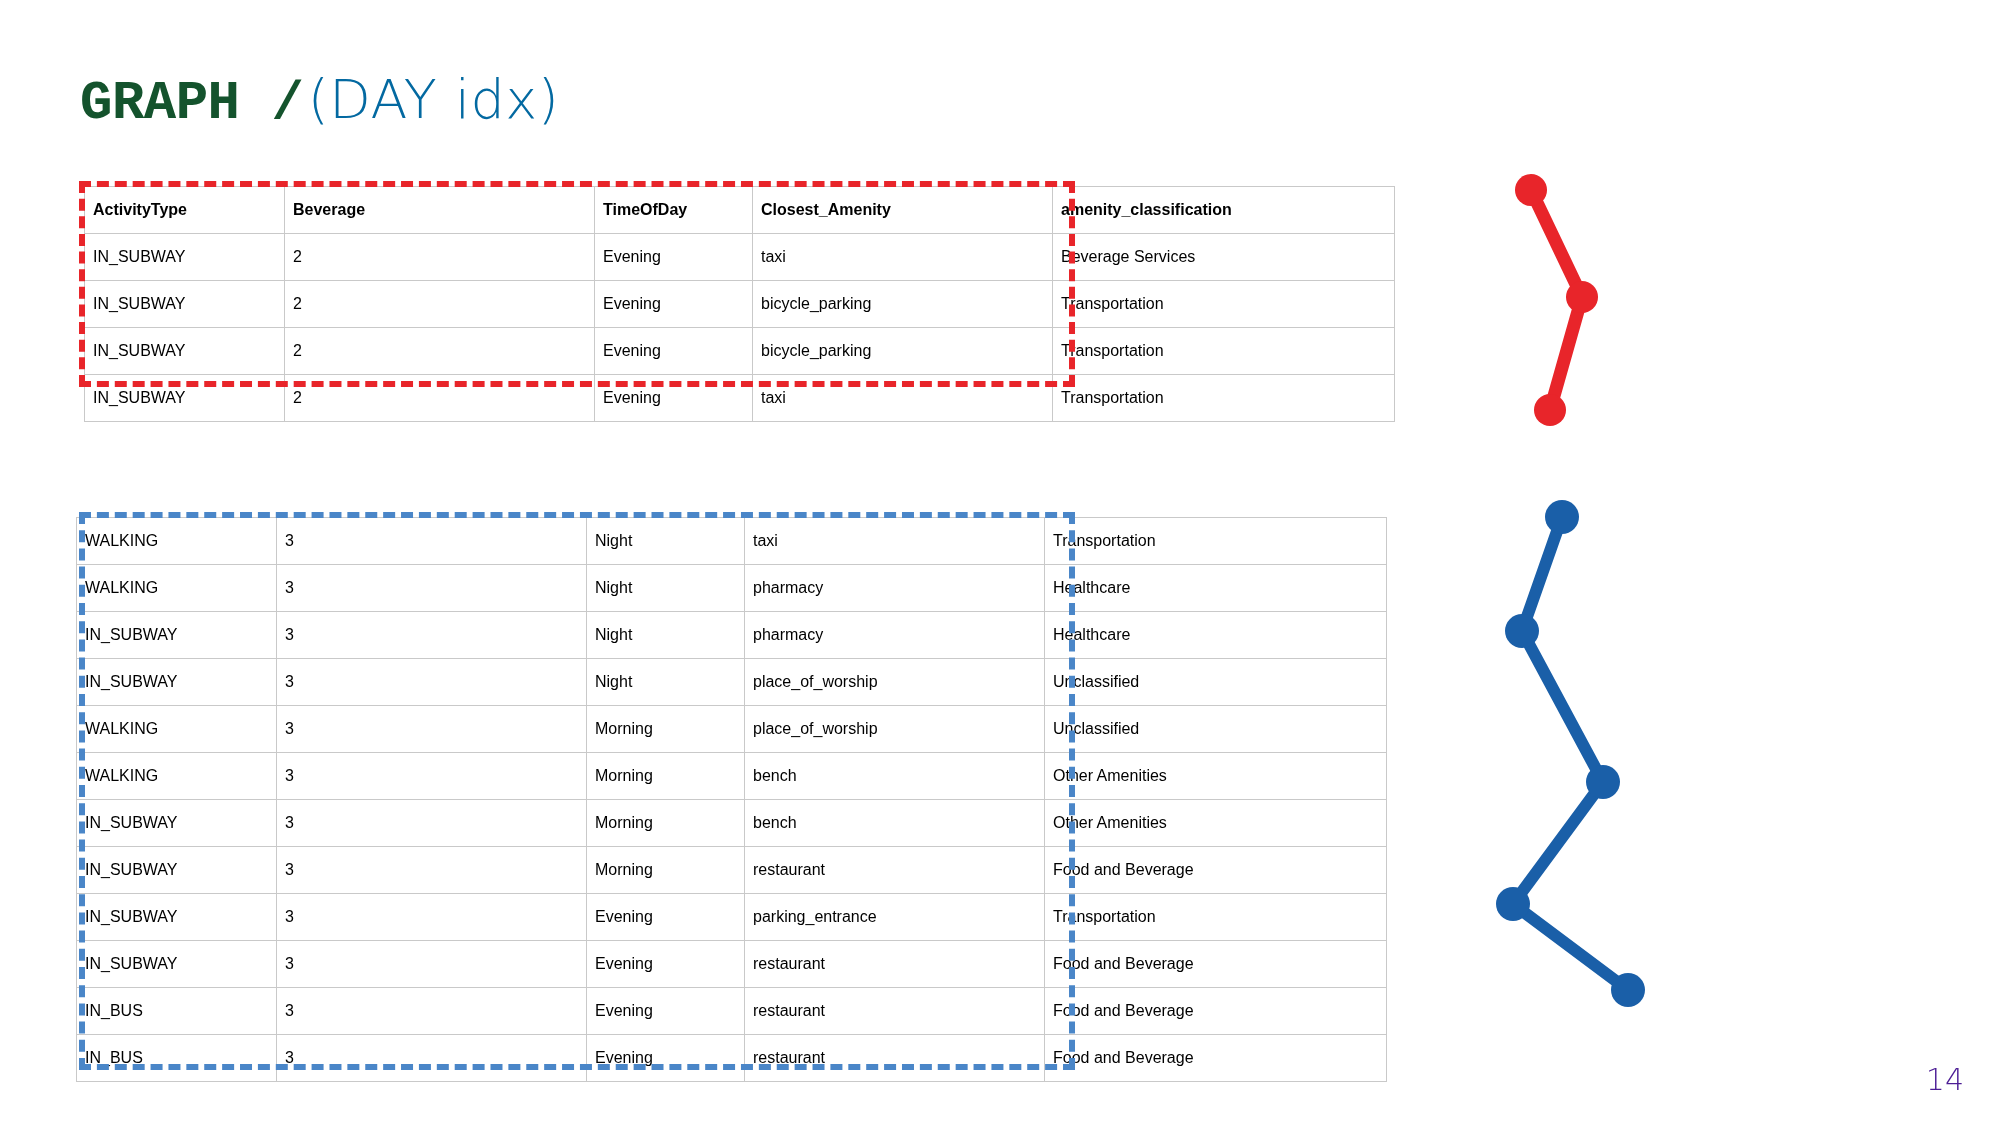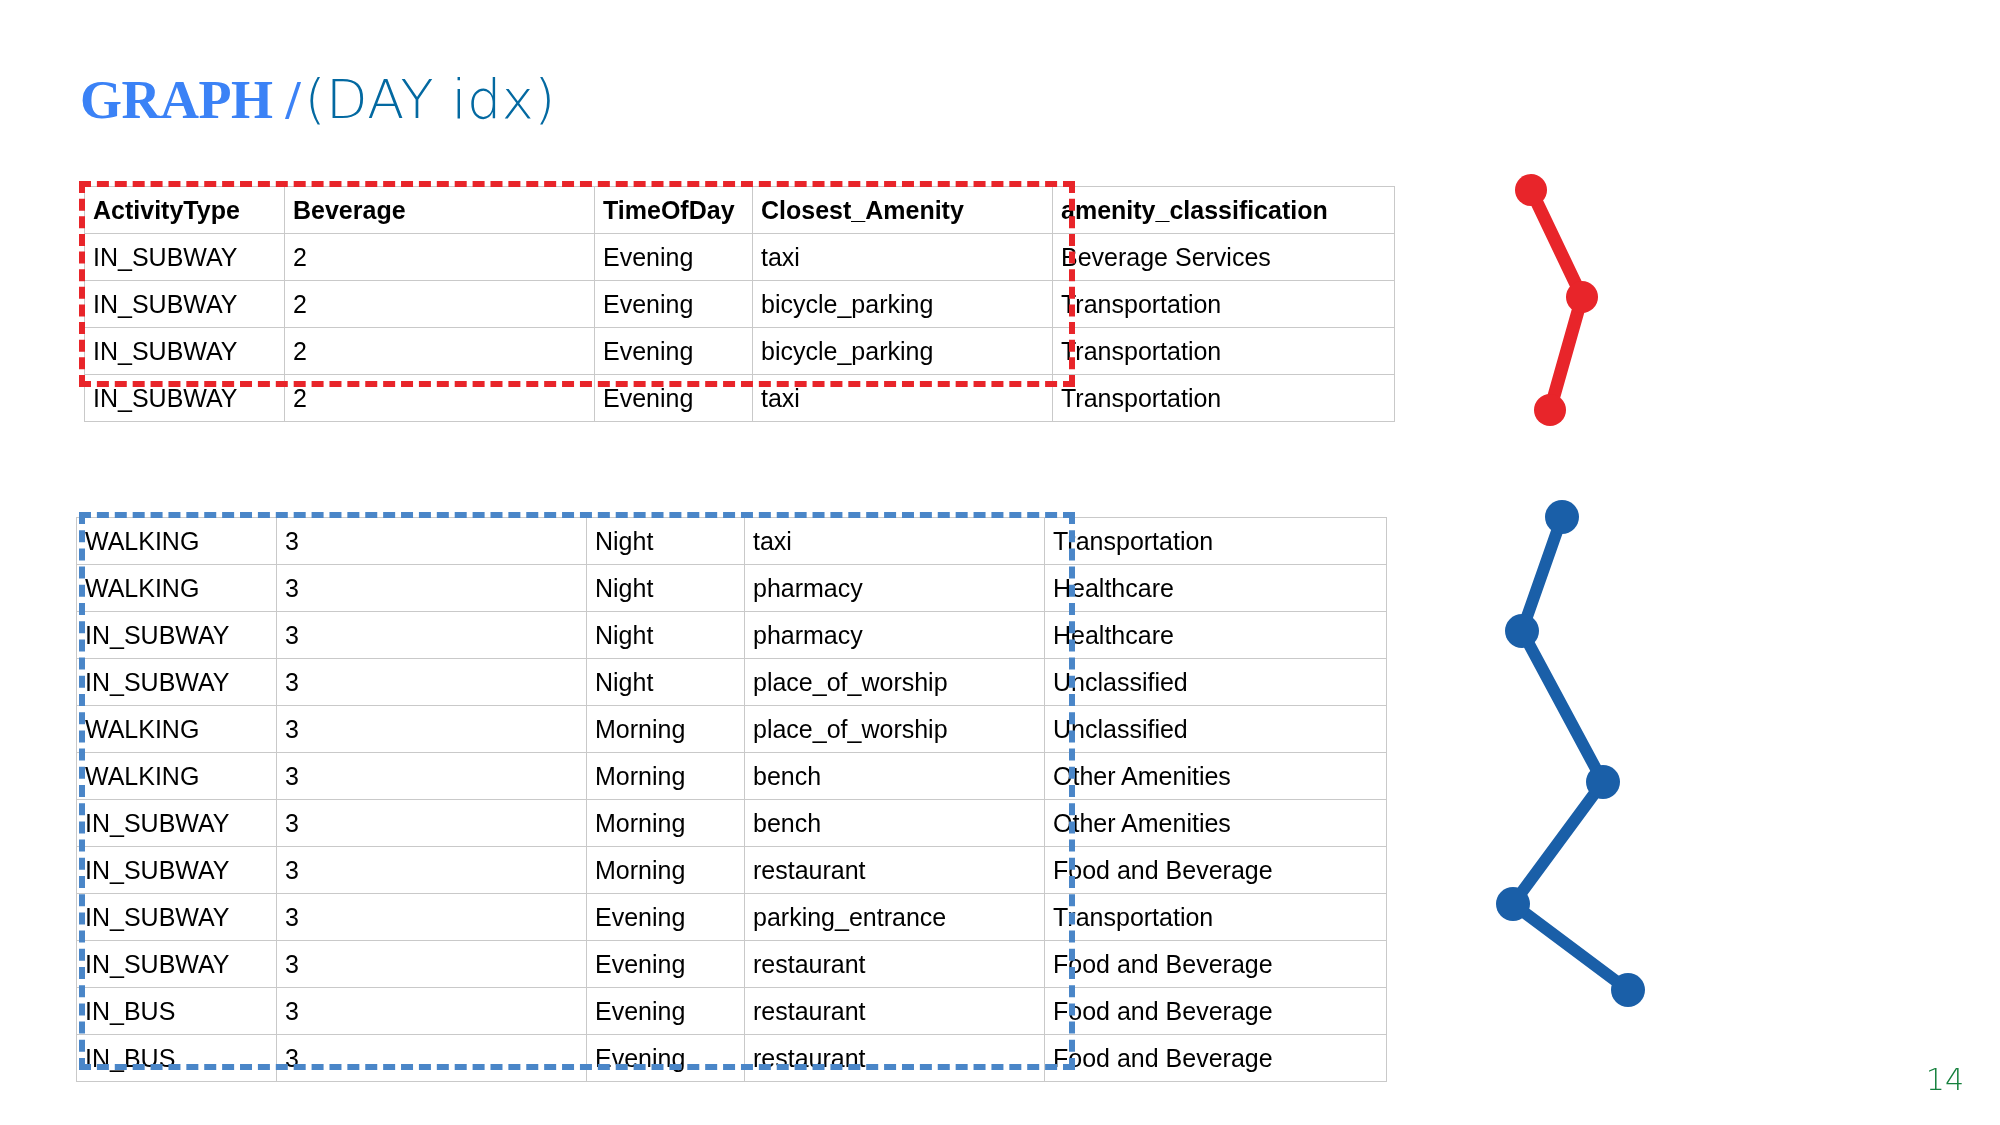--- a/index.html
+++ b/index.html
@@ -19,42 +19,42 @@
   }
 
   
   #title-block {
     position: absolute;
     left: 80px;
     top: 68px;
     white-space: nowrap;
   }
   .title-bold {
-    font-family: Liberation Serif, serif;
+    font-family: Liberation Mono, monospace;
     font-weight: bold;
     font-size: 54px;
-    color: #3b82f6;
+    color: #14532d;
     letter-spacing: -0.5px;
   }
   .title-light {
     font-family: "DejaVu Sans", sans-serif;
     font-weight: 100;
     font-size: 54px;
     color: #0369a1;
     letter-spacing: 0.5px;
   }
 
   
   .sheet {
     position: absolute;
     border-collapse: collapse;
     table-layout: fixed;
     background: #ffffff;
     font-family: "Liberation Sans", sans-serif;
-    font-size: 25px;
+    font-size: 16px;
     color: #000000;
   }
   .sheet td, .sheet th {
     border: 1px solid #c9c9c9;
     padding: 0 8px;
     height: 46px;
     line-height: 46px;
     overflow: hidden;
     white-space: nowrap;
     font-weight: normal;
@@ -92,21 +92,21 @@
   }
 
   
   #page-number {
     position: absolute;
     right: 36px;
     bottom: 28px;
     font-family: "DejaVu Sans", sans-serif;
     font-weight: 300;
     font-size: 30px;
-    color: #15803d;
+    color: #4c1d95;
   }
 </style>
 </head>
 <body>
 
 <div id="slide">
 
   <div id="title-block">
     <span class="title-bold">GRAPH /</span>
     <span class="title-light">(DAY idx)</span>

